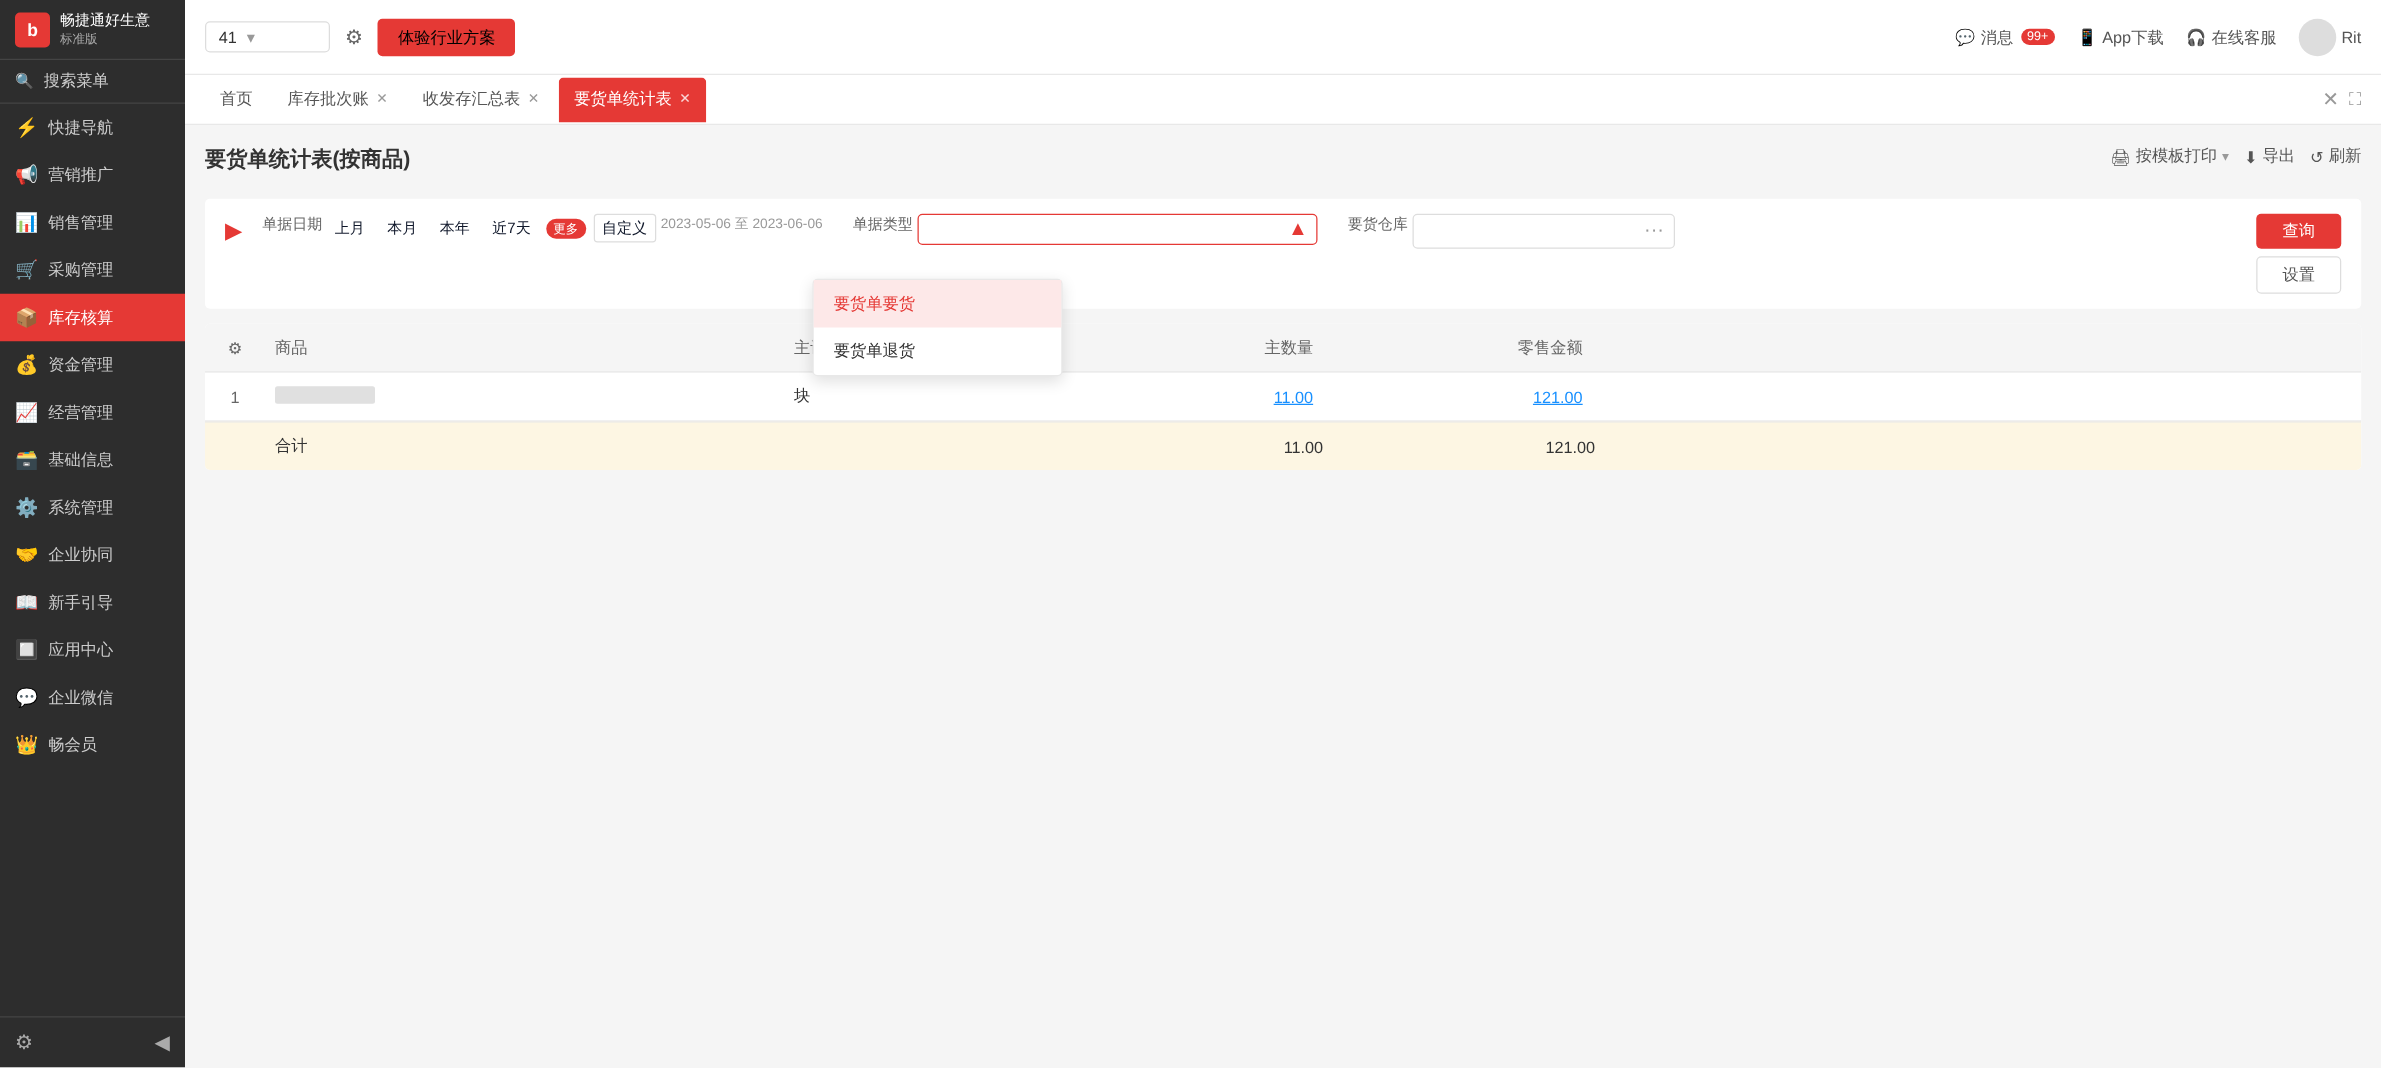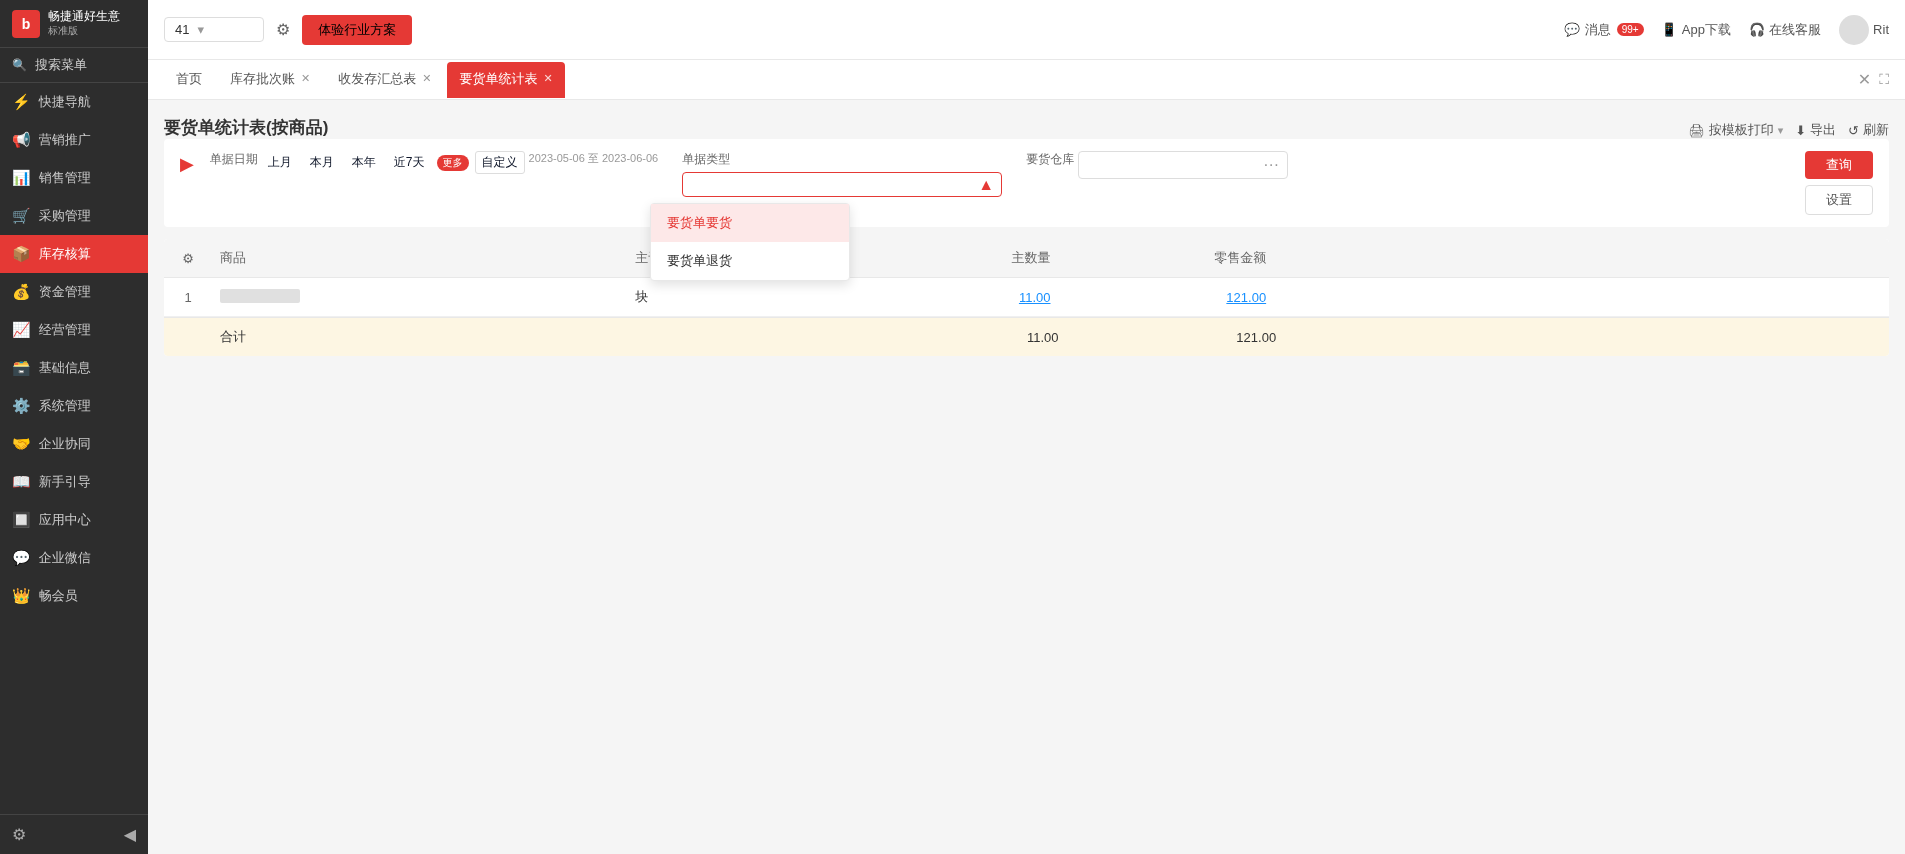--- a/index.html
+++ b/index.html
@@ -188,23 +188,23 @@
     
     .page-content {
       flex: 1;
       padding: 16px;
       overflow-y: auto;
       background: #f5f5f5;
     }
 
     .page-header {
       display: flex;
-      align-items: flex-end;
+      align-items: flex-start;
       justify-content: space-between;
-      margin-bottom: 0;
+      margin-bottom: 20px;
     }
     .page-title {
       font-size: 17px;
       font-weight: bold;
       color: #333;
     }
     .page-actions {
       display: flex;
       align-items: center;
       gap: 12px;
@@ -252,21 +252,21 @@
       color: white;
       border-radius: 10px;
       font-size: 10px;
       padding: 1px 6px;
       cursor: pointer;
     }
     .date-range-text { font-size: 11px; color: #999; }
 
     .filter-type-group {
       display: flex;
-      flex-direction: column;
+      flex-direction: row;
       gap: 4px;
       min-width: 320px;
     }
     .filter-type-input-wrap {
       position: relative;
       display: flex;
       align-items: center;
     }
     .filter-type-input {
       border: 1px solid #e53935;

